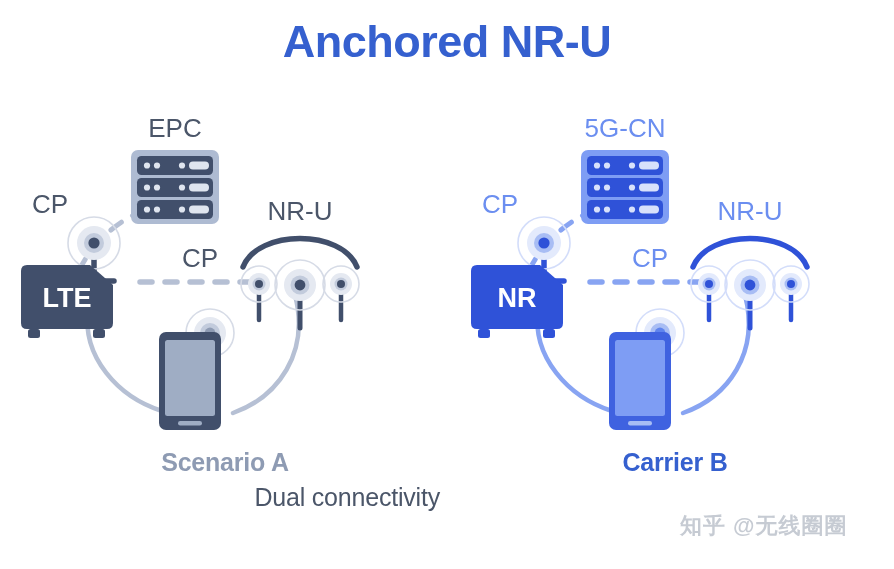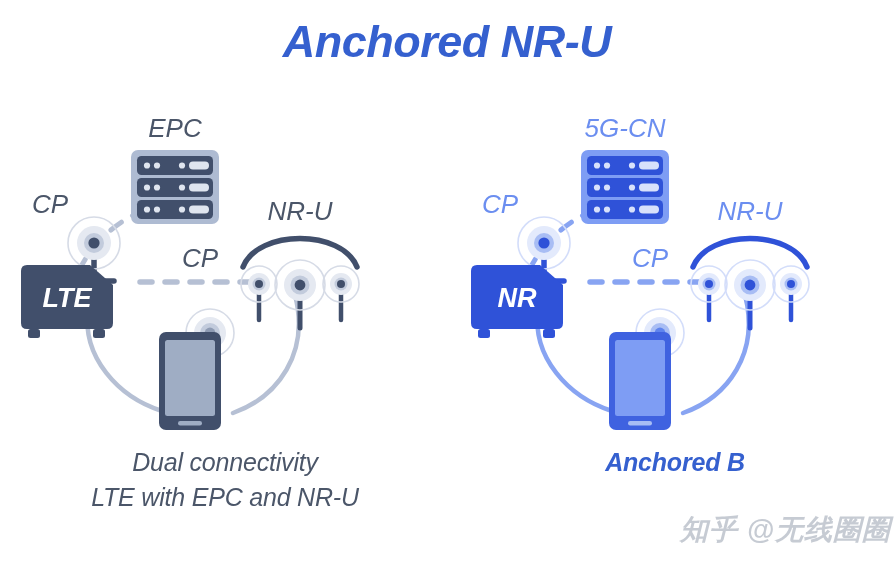--- a/index.html
+++ b/index.html
@@ -14,21 +14,20 @@
     overflow: hidden;
     font-family: "Liberation Sans", sans-serif;
     -webkit-font-smoothing: antialiased;
   }
 
   .stage {
     position: absolute;
     inset: 0;
     width: 894px;
     height: 432px;
-    font-style: italic;
   }
 
   
   .title {
     position: absolute;
     top: 17px;
     left: 0;
     width: 894px;
     text-align: center;
     font-size: 45px;
@@ -74,28 +73,29 @@
   .caption-a .scen { color: #8e9bb3; }
   .caption-b .scen { color: #3560cf; }
 
   .caption .desc {
     font-size: 25px;
     font-weight: 400;
     line-height: 1.38;
     letter-spacing: -0.2px;
     color: #4b5669;
     white-space: nowrap;
+    text-align: right;
   }
 
   
   .watermark {
     position: absolute;
     left: 680px;
     top: 511px;
-    font-size: 28px;
+    font-size: 22px;
     font-weight: 700;
     color: rgba(120, 130, 150, 0.42);
     letter-spacing: 1px;
     white-space: nowrap;
     pointer-events: none;
   }
 </style>
 </head>
 <body>
 
@@ -258,23 +258,23 @@
         <circle cx="200" cy="238" r="10" fill="#a8bdf4"></circle>
         <circle cx="200" cy="238" r="5.4" fill="#5f84ee"></circle>
         <rect x="149" y="237" width="62" height="98" rx="7" fill="#3f62e0"></rect>
         <rect x="155" y="245" width="50" height="76" rx="2.5" fill="#7e9df4"></rect>
         <rect x="168" y="326" width="24" height="4.5" rx="2.2" fill="#a8bdf4"></rect>
       </g>
     </svg>
   </div>
 
   <div class="caption caption-a">
+    <div class="scen">Scenario A</div>
     <div class="desc">Dual connectivity</div>
-    <div class="desc">LTE with EPC and NR-U</div>
   </div>
 
   <div class="caption caption-b">
-    <div class="scen">Anchored B</div>
+    <div class="scen">Carrier B</div>
   </div>
 
   <div class="watermark">知乎 @无线圈圈</div>
 
 </div>
 
 </body></html>

